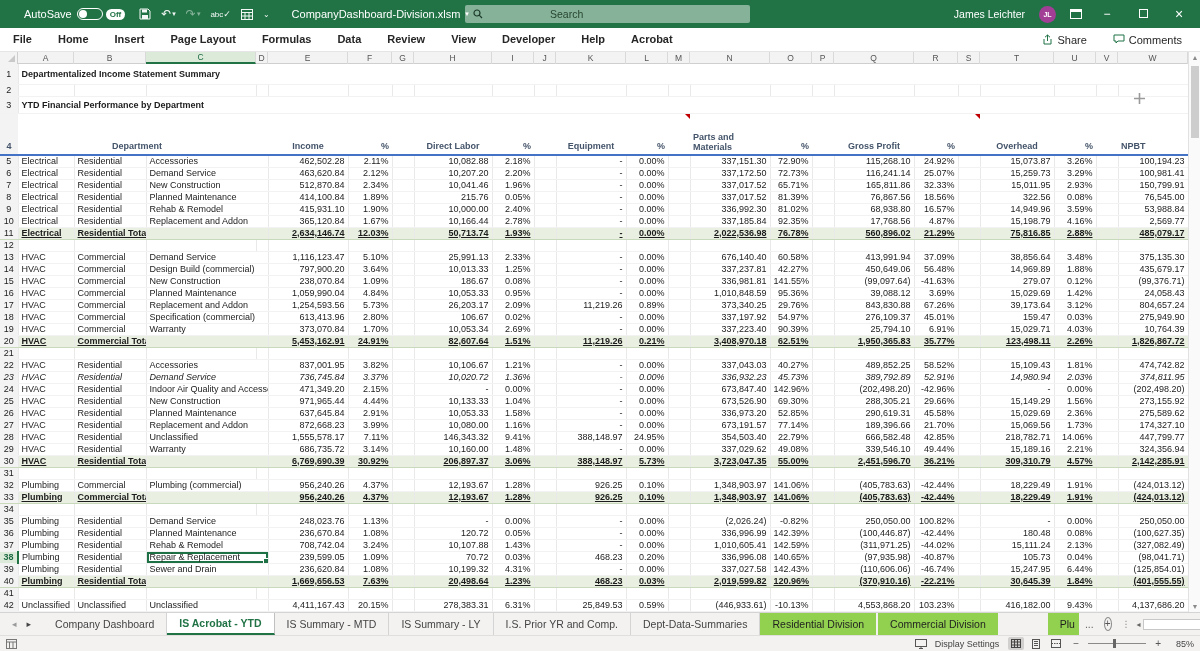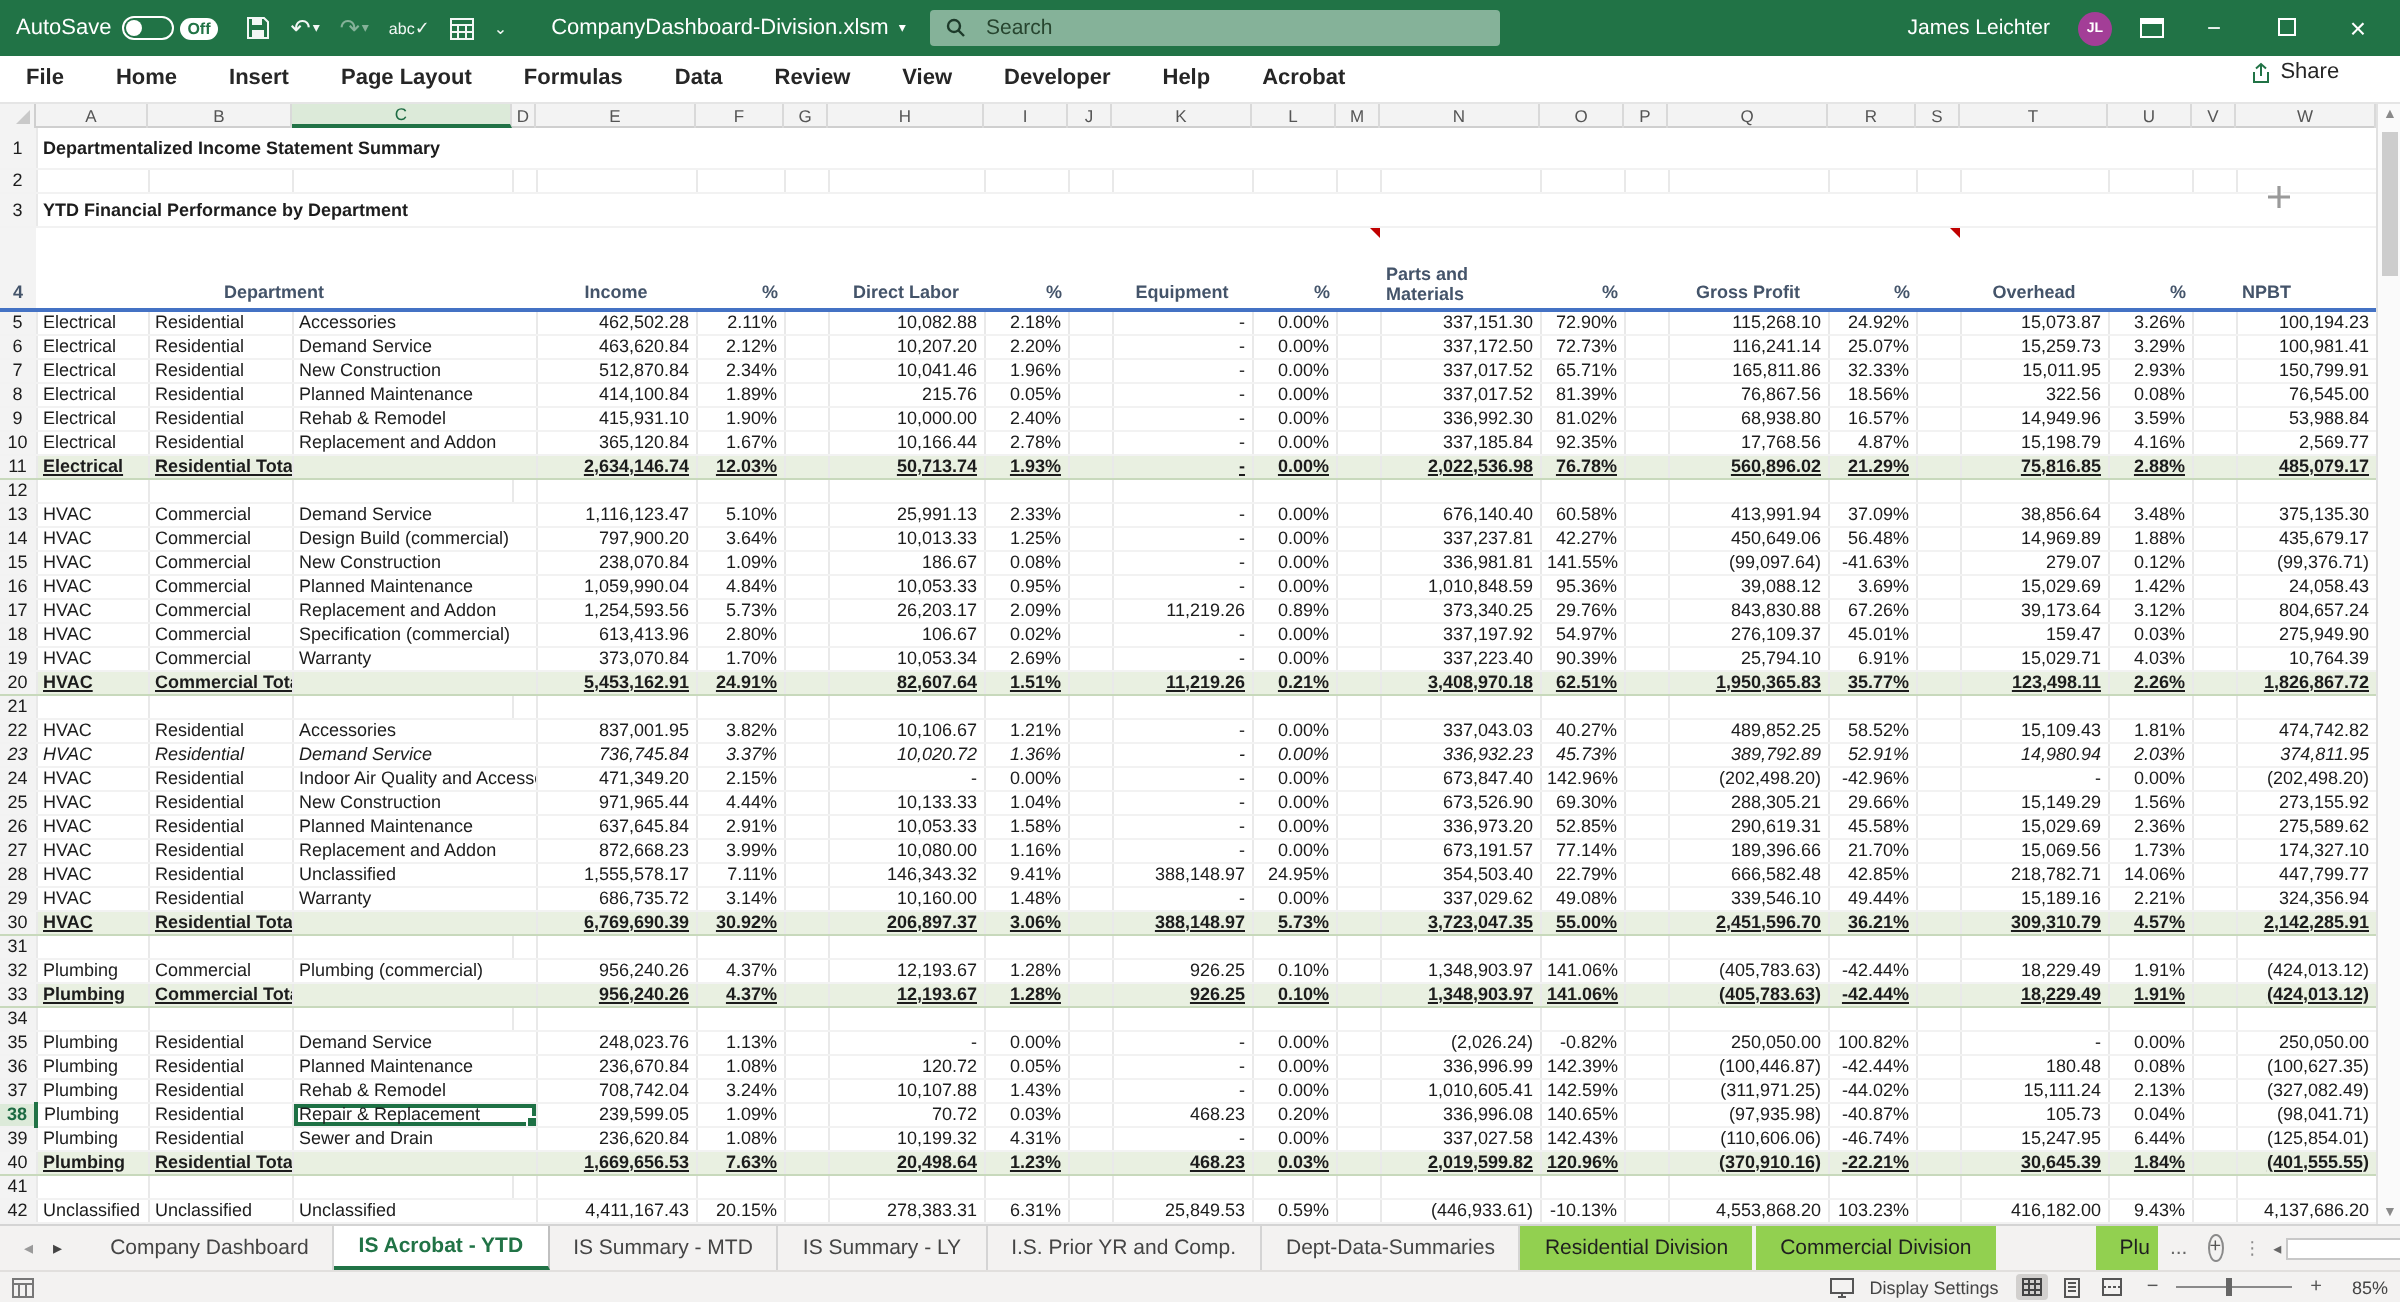--- a/index.html
+++ b/index.html
@@ -3,49 +3,49 @@
 <meta charset="utf-8">
 <style>
   * { margin:0; padding:0; box-sizing:border-box; }
   html,body { width:1200px; height:651px; overflow:hidden; background:#fff;
     font-family:"Liberation Sans","DejaVu Sans",sans-serif; }
   #app { position:relative; width:1200px; height:651px; background:#fff; }
 
   
   .titlebar { position:absolute; left:0; top:0; width:1200px; height:28px;
     background:#217346; color:#fff; display:flex; align-items:center; font-size:11px; }
-  .autosave { display:flex; align-items:center; gap:5px; margin-left:8px; }
+  .autosave { display:flex; align-items:center; gap:5px; margin-left:24px; }
   .as-pill { width:26px; height:12px; border:1px solid #fff; border-radius:7px;
     display:flex; align-items:center; padding:1px; }
   .as-dot { width:8px; height:8px; background:#fff; border-radius:50%; }
   .as-off { background:#fff; color:#217346; font-size:8px; border-radius:6px; padding:0 4px;
     margin-left:-2px; line-height:11px;font-weight:bold; }
   .qat { display:flex; align-items:center; gap:10px; margin-left:14px; color:#fff; }
   .qat-btn { display:flex; align-items:center; font-size:12px; opacity:.95; cursor:default; }
   .qat-btn.dim { opacity:.45; }
   .caret { font-size:7px; margin-left:1px; }
   .doc-title { margin-left:22px; display:flex; align-items:center; gap:4px; font-size:11px; }
   .searchbox { position:absolute; left:465px; top:5px; width:285px; height:18px;
     background:rgba(255,255,255,.45); border-radius:2px; display:flex; align-items:center;
-    color:#1d3a2a; font-size:10.5px; gap:10px; padding-left:8px; }
+    color:#1d3a2a; font-size:10.5px; gap:23px; padding-left:8px;justify-content:space-between; }
   .searchbox input { background:transparent; border:none; outline:none; font-size:10.5px;
     color:#1d3a2a; width:200px; font-family:inherit; }
   .searchbox input::placeholder { color:#27452f; opacity:1; }
   .tb-right { position:absolute; right:0; top:0; height:28px; display:flex; align-items:center; gap:14px; padding-right:10px; }
   .user-name { font-size:10.5px; }
   .avatar { width:17px; height:17px; border-radius:50%; background:#A33E97; color:#fff;
     font-size:7px; display:flex; align-items:center; justify-content:center; font-weight:bold; }
   .win-btn { width:22px; text-align:center; font-size:12px; color:#fff; cursor:default; }
   .ribbon-opts { width:12px; height:10px; border:1px solid #fff; border-top-width:3px; }
 
   
   .menubar { position:absolute; left:0; top:28px; width:1200px; height:24px; background:#fff;
     border-bottom:1px solid #e5e5e5; display:flex; align-items:center; font-size:11px; color:#262626; }
   .menu-item { padding:0 13px; line-height:23px; cursor:default;font-weight:bold; }
-  .mb-right { position:absolute; right:8px; top:0; height:23px; display:flex; align-items:center; gap:6px;flex-direction:column; }
+  .mb-right { position:absolute; right:8px; top:0; height:23px; display:flex; align-items:center; gap:6px; }
   .mb-btn { display:flex; align-items:center; gap:4px; font-size:11px; color:#262626;
     padding:2px 10px; border-radius:2px; }
   .mb-btn svg { display:block; }
 
   
   .colheads { position:absolute; left:0; top:52px; width:1188px; height:12px; display:flex;
     background:#f3f3f3; border-bottom:1px solid #cfcfcf; }
   .corner { height:12px; background:#f3f3f3; border-right:1px solid #cfcfcf; position:relative; }
   .corner:after { content:""; position:absolute; right:2px; bottom:2px;
     border-left:7px solid transparent; border-bottom:7px solid #c9c9c9; }

